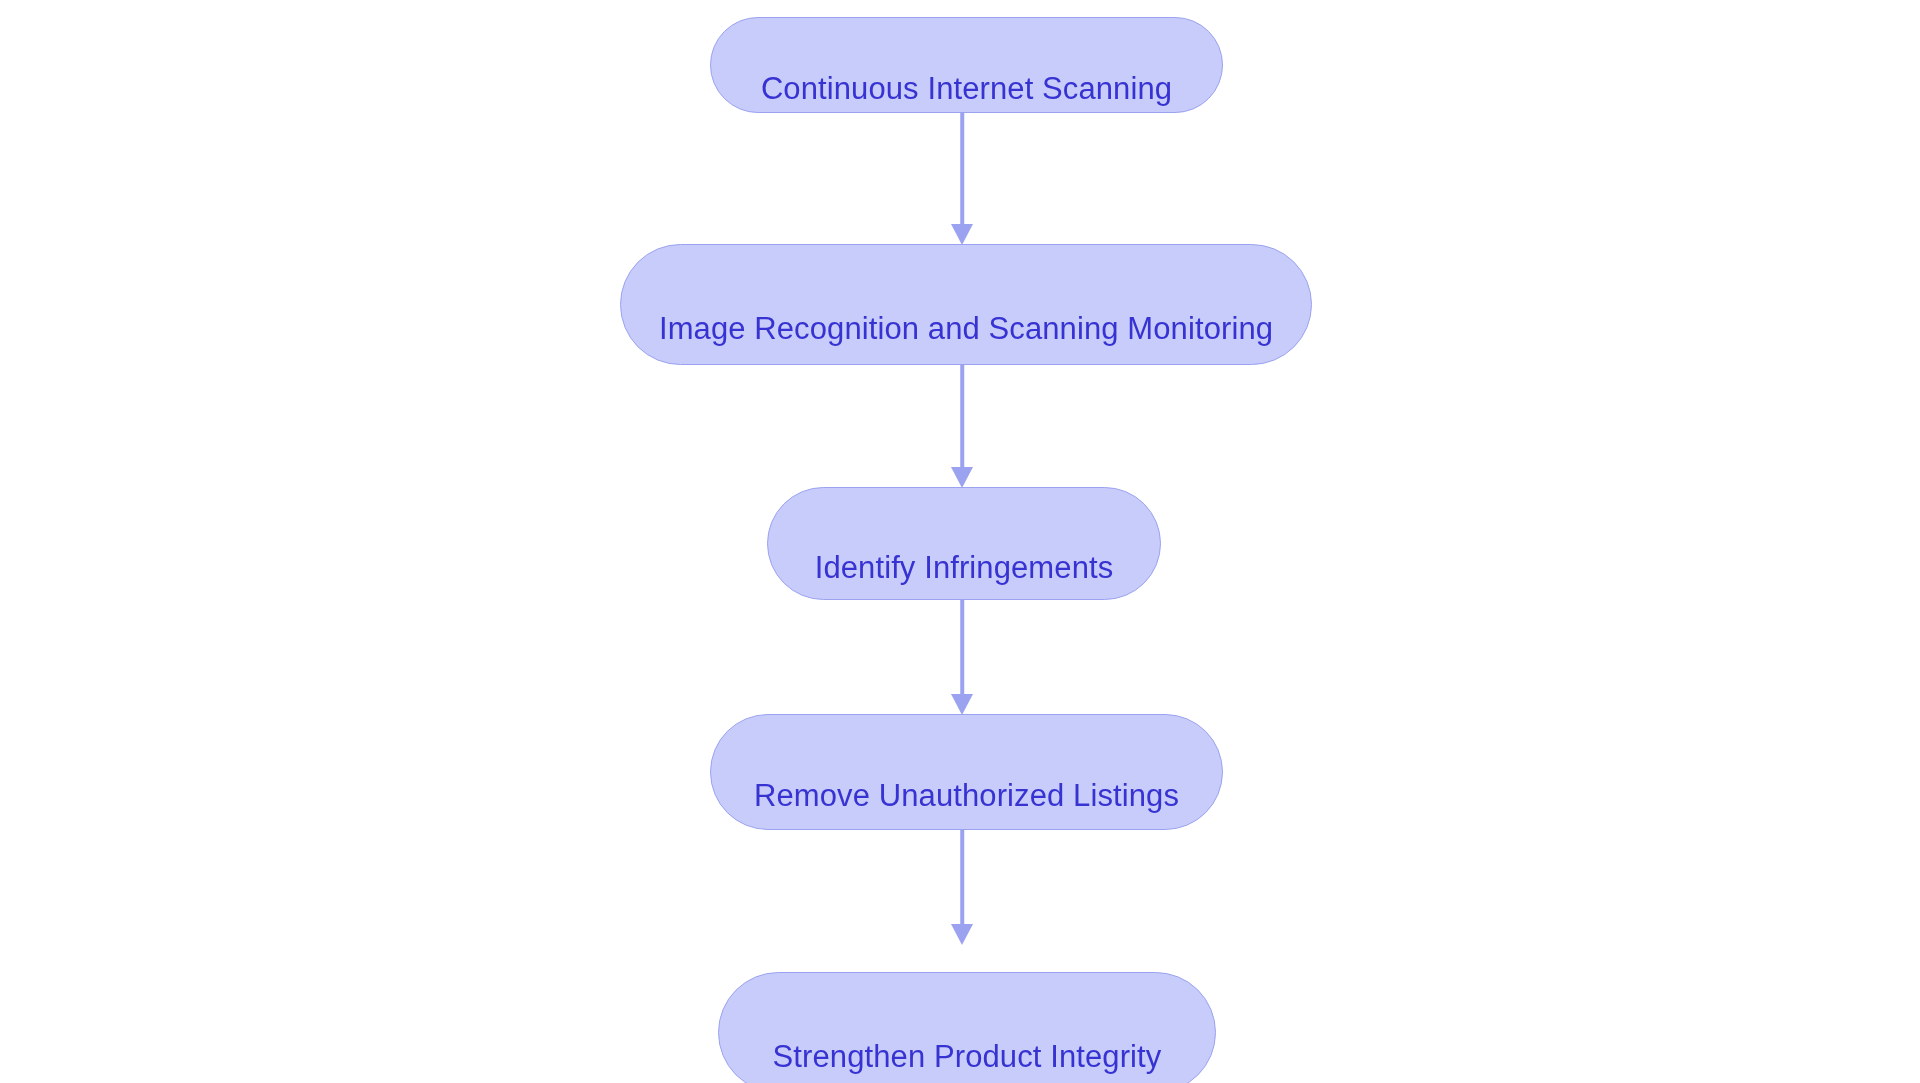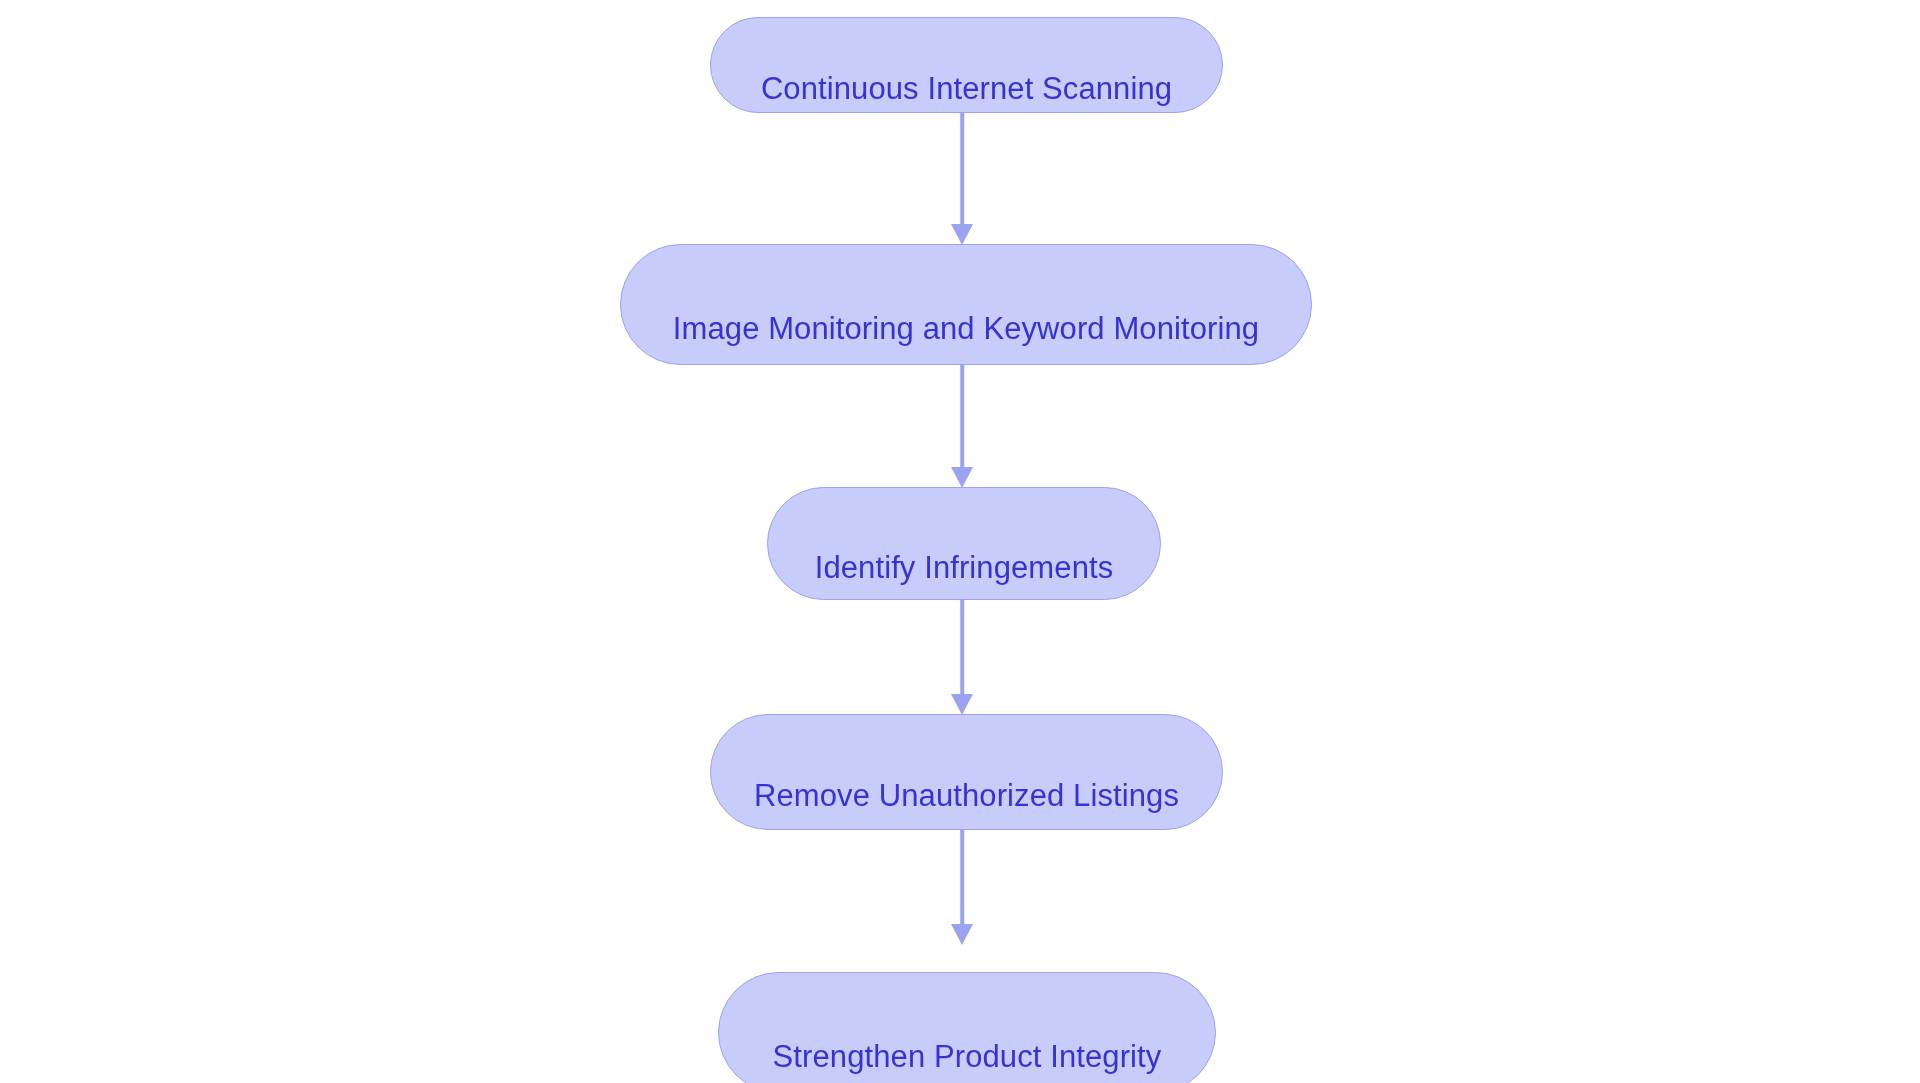--- a/index.html
+++ b/index.html
@@ -98,21 +98,21 @@
     <div class="node n1">
       <span class="node-label">Continuous Internet Scanning</span>
     </div>
 
     <div class="connector c1">
       <div class="stem"></div>
       <div class="head"></div>
     </div>
 
     <div class="node n2">
-      <span class="node-label">Image Monitoring and Keyword Monitoring</span>
+      <span class="node-label">Image Recognition and Scanning Monitoring</span>
     </div>
 
     <div class="connector c2">
       <div class="stem"></div>
       <div class="head"></div>
     </div>
 
     <div class="node n3">
       <span class="node-label">Identify Infringements</span>
     </div>

